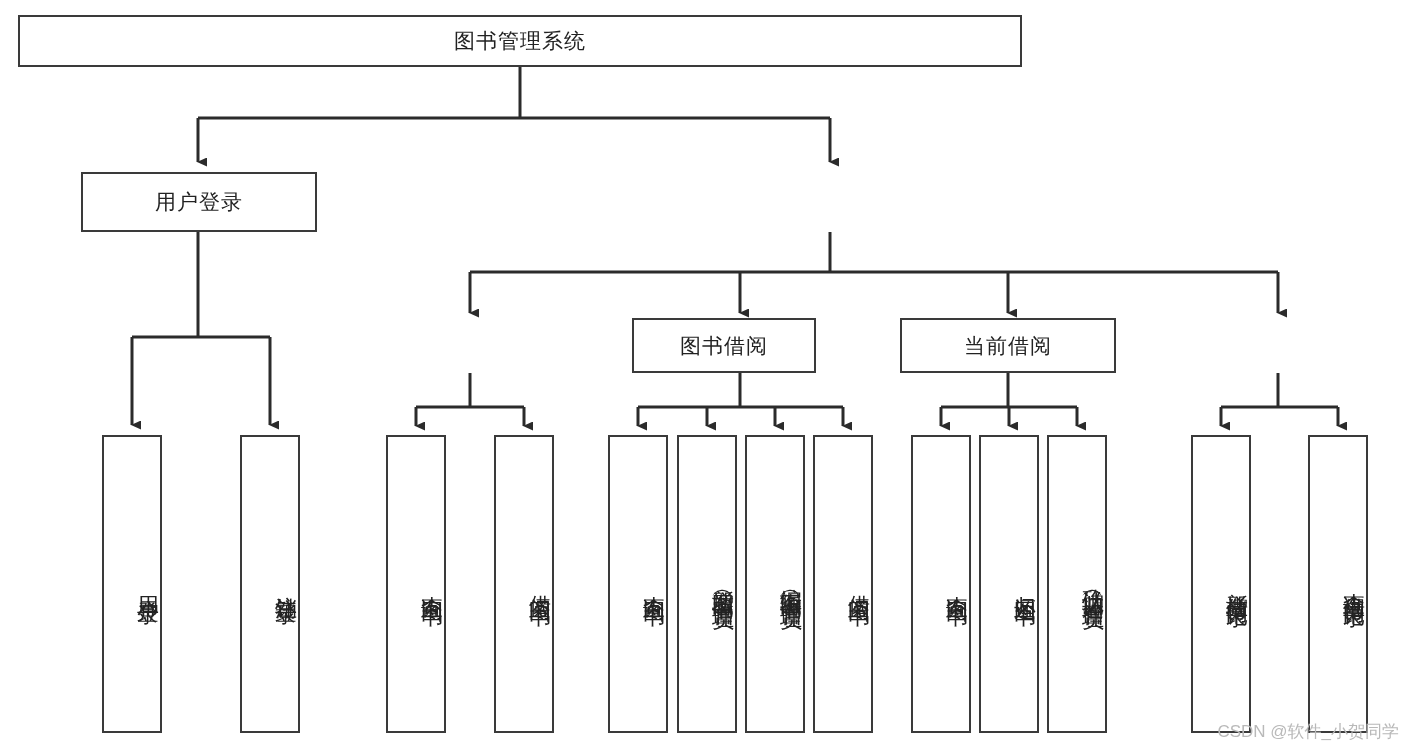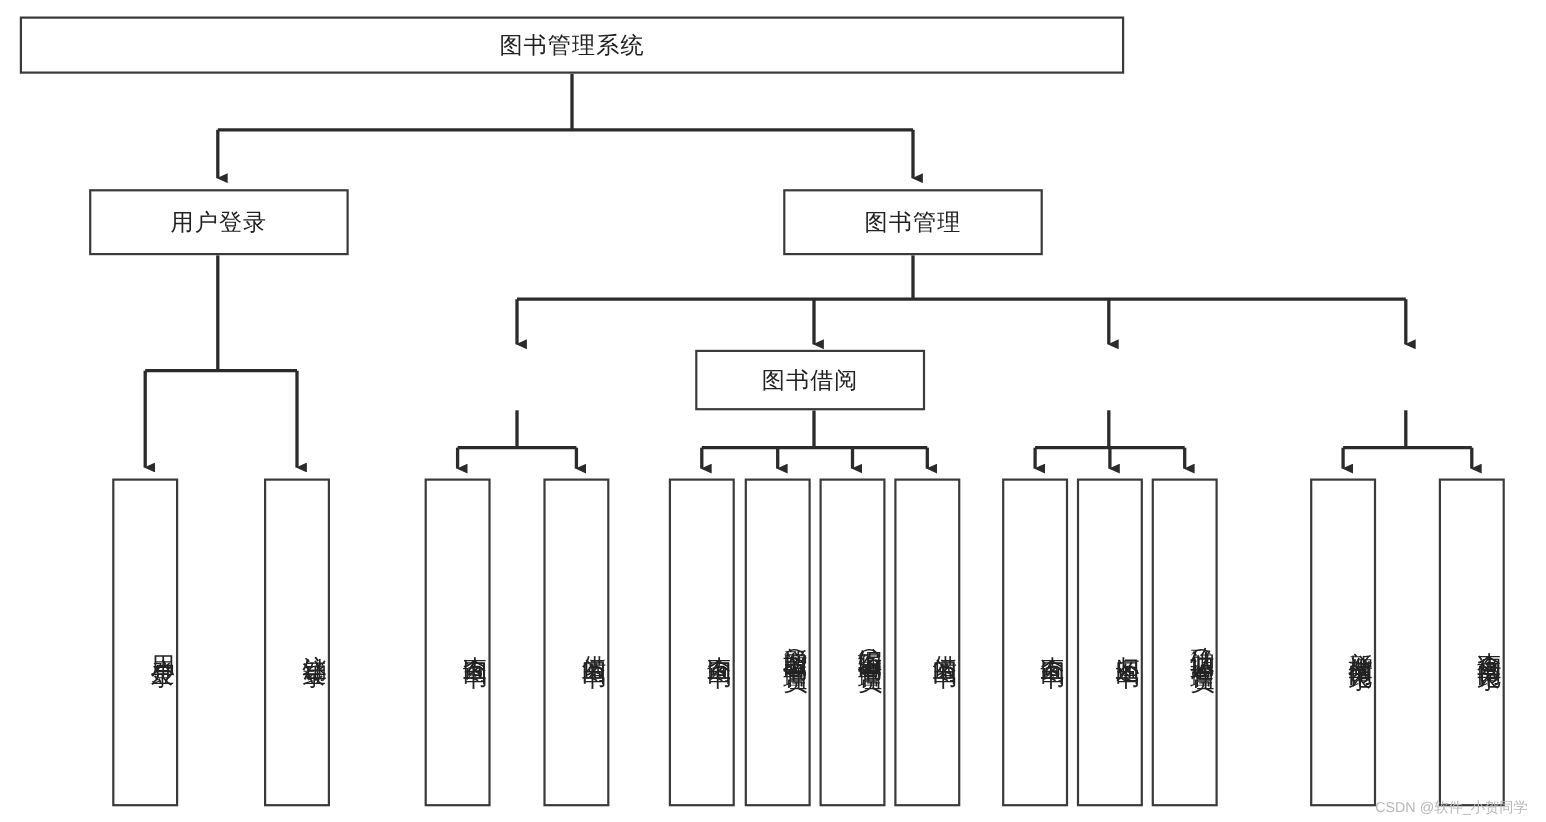--- a/index.html
+++ b/index.html
@@ -8,21 +8,21 @@
   #stage{position:relative;width:1405px;height:747px;background:#fff;}
   svg#wires{position:absolute;left:0;top:0;width:1405px;height:747px;}
   .node{position:absolute;box-sizing:border-box;background:#ffffff;
         border:2px solid #3a3a3a;display:flex;align-items:center;
         justify-content:center;color:#222;}
   .node.h{font-size:21px;letter-spacing:1px;}
   .node.v{writing-mode:vertical-rl;text-orientation:upright;
           font-size:22px;letter-spacing:3px;line-height:1.05;
           padding:10px 0;align-items:flex-start;justify-content:center;}
   .node.v span{writing-mode:vertical-rl;text-orientation:upright;}
-  .watermark{position:absolute;right:16px;bottom:4px;font-size:13px;
+  .watermark{position:absolute;right:6px;bottom:4px;font-size:17px;
              color:#b9b9b9;white-space:nowrap;}
 </style>
 </head>
 <body>
 
 <div id="stage">
 
   <svg id="wires" viewBox="0 0 1405 747" xmlns="http://www.w3.org/2000/svg">
     <defs>
       <marker id="ah" markerWidth="9" markerHeight="10" refX="4.5" refY="9" orient="auto" markerUnits="userSpaceOnUse">
@@ -74,26 +74,26 @@
     </g>
   </svg>
 
   <div class="node h" style="left:18px;top:15px;width:1004px;height:52px;">
     <span>图书管理系统</span>
   </div>
 
   <div class="node h" style="left:81px;top:172px;width:236px;height:60px;">
     <span>用户登录</span>
   </div>
-  <div class="node h" style="left:712px;top:172px;width:236px;height:60px;">
-    <span>图书管理</span>
+
+  <div class="node h" style="left:632px;top:318px;width:184px;height:55px;">
+    <span>图书借阅</span>
   </div>
-
-  <div class="node h" style="left:632px;top:318px;width:209px;height:55px;">
-    <span>图书借阅</span>
+  <div class="node h" style="left:900px;top:318px;width:216px;height:55px;">
+    <span>当前借阅</span>
   </div>
 
   <div class="node v" style="left:102px;top:435px;width:60px;height:298px;">
     <span>用户登录</span>
   </div>
   <div class="node v" style="left:240px;top:435px;width:60px;height:298px;">
     <span>注销登录</span>
   </div>
 
   <div class="node v" style="left:386px;top:435px;width:60px;height:298px;">

